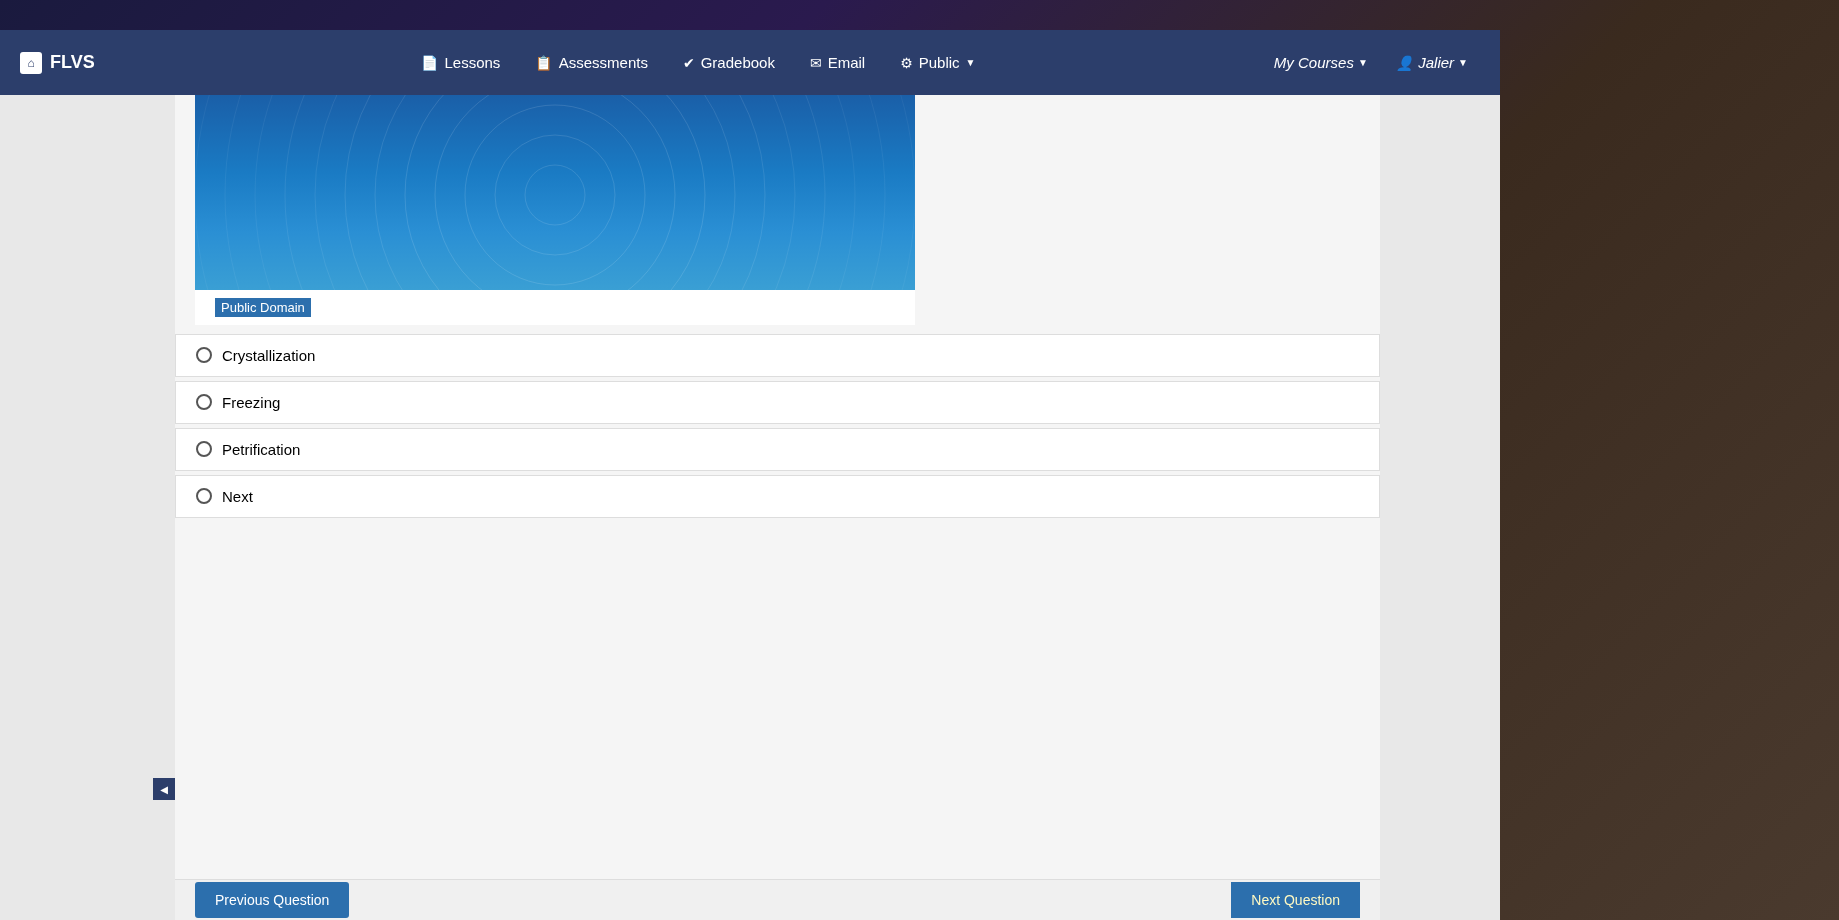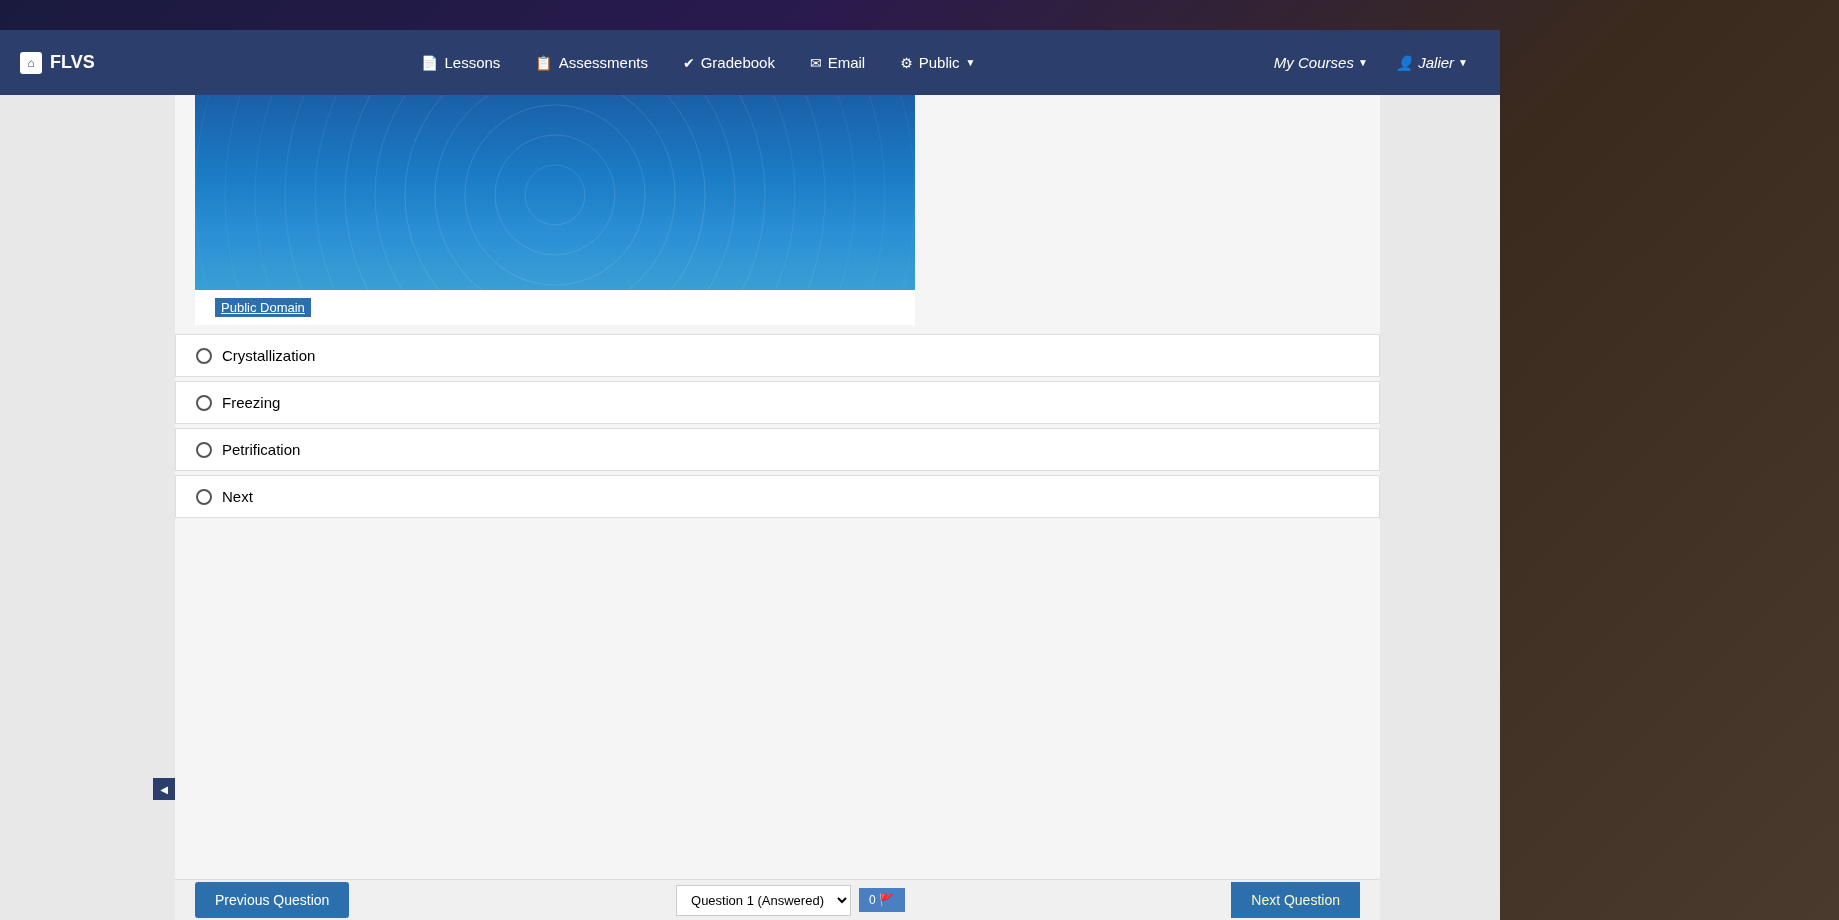--- a/index.html
+++ b/index.html
@@ -176,36 +176,35 @@
       margin-left: 20px;
       width: 720px;
     }
 
     .caption-text {
       background: #2c6fad;
       color: white;
       padding: 2px 6px;
       font-size: 13px;
       display: inline-block;
-      text-decoration: underline;
     }
 
     
     .answer-options {
       margin-top: 5px;
       padding: 0;
     }
 
     .answer-option {
       background: white;
       border: 1px solid #ddd;
       padding: 12px 20px;
       margin: 4px 0;
       display: flex;
-      align-items: flex-end;
+      align-items: flex-start;
       gap: 10px;
       font-size: 15px;
       cursor: pointer;
     }
 
     .radio-circle {
       width: 16px;
       height: 16px;
       border: 2px solid #555;
       border-radius: 50%;
@@ -407,27 +406,20 @@
         </div>
         <div class="answer-option">
           <div class="radio-circle"></div>
           <span>Next</span>
         </div>
       </div>
 
       <div class="bottom-bar">
         <button class="prev-question-btn">Previous Question</button>
 
-        <div class="question-selector">
-          <select class="question-dropdown"><option>Question 1 (Answered)</option></select>
-          <button class="flag-btn">
-            <span>0</span>
-            <span>🚩</span>
-          </button>
-        </div>
 
         <button class="next-question-btn">Next Question</button>
       </div>
     </div>
 
     <div class="right-sidebar"></div>
   </div>
 </div>
 
 </body></html>

